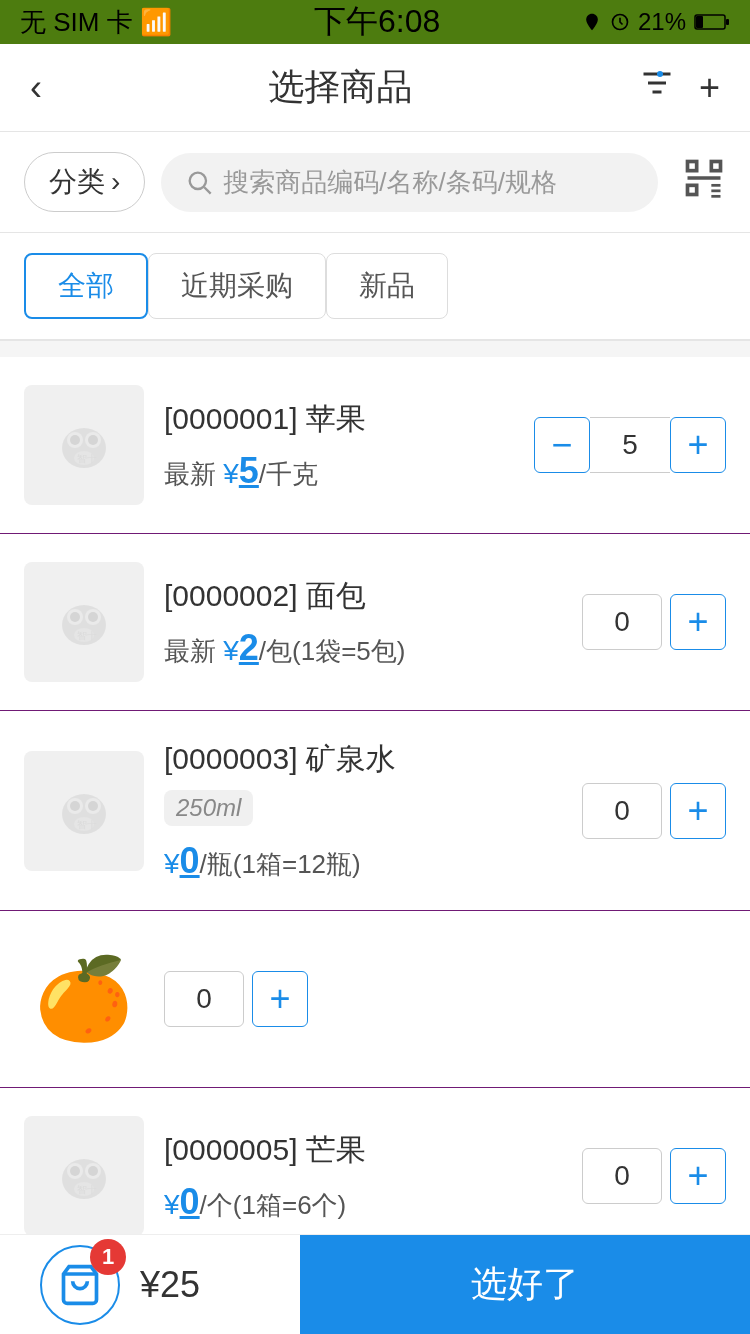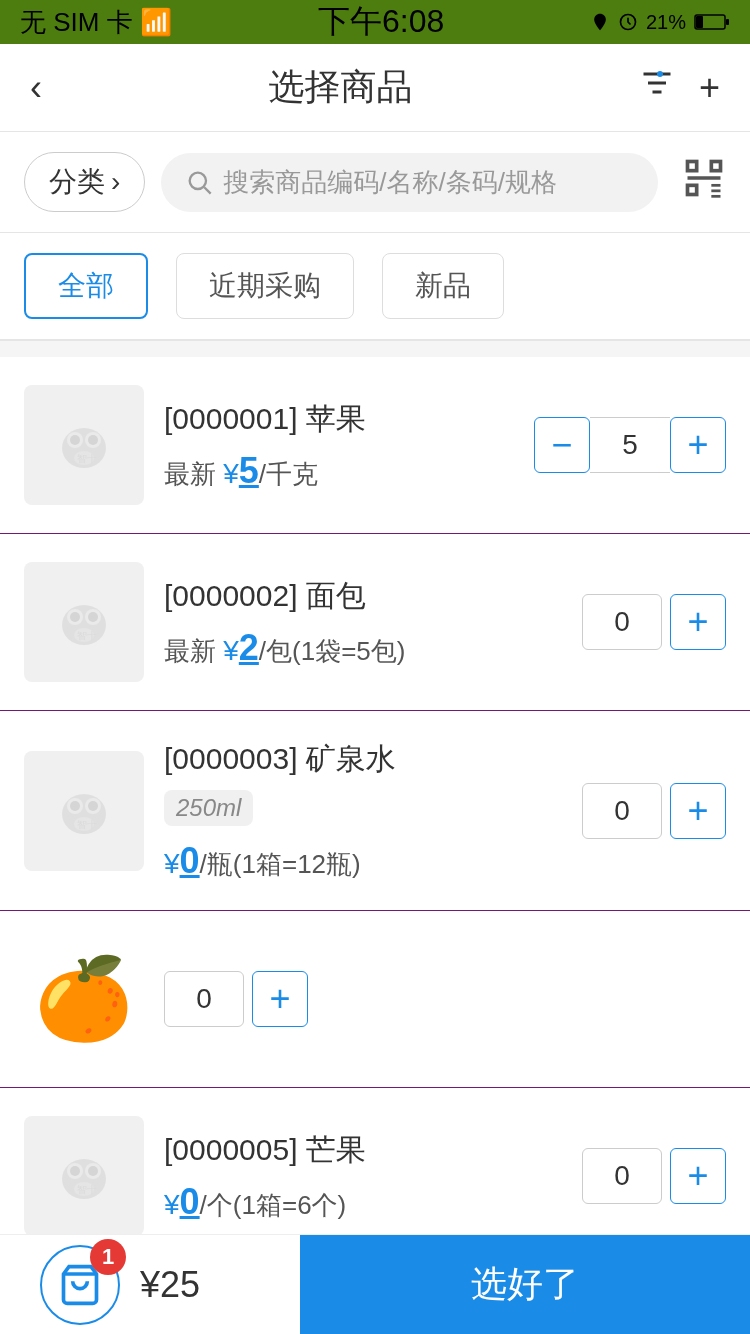--- a/index.html
+++ b/index.html
@@ -11,21 +11,21 @@
       background: #4d7c0f;
       height: 44px;
       display: flex;
       align-items: center;
       justify-content: space-between;
       padding: 0 20px;
       font-size: 28px;
     }
     .status-left { font-size: 26px; color: #000; }
     .status-center { font-size: 32px; font-weight: 500; color: #000; }
-    .status-right { display: flex; align-items: center; gap: 8px; font-size: 20px; color: #000; }
+    .status-right { display: flex; align-items: center; gap: 8px; font-size: 24px; color: #000; }
     
     
     .nav-bar {
       background: #fff;
       height: 88px;
       display: flex;
       align-items: center;
       justify-content: space-between;
       padding: 0 30px;
       border-bottom: 1px solid #e5e5e5;
@@ -66,21 +66,21 @@
       font-size: 26px;
       color: #999;
     }
     .scan-icon { font-size: 36px; color: #555; margin-left: 8px; }
     
     
     .tab-bar {
       background: #fff;
       padding: 20px 24px;
       display: flex;
-      gap: 28px;
+      gap: 0;
       border-bottom: 2px solid #e5e5e5;
     }
     .tab-item {
       padding: 12px 32px;
       border-radius: 8px;
       font-size: 28px;
       color: #555;
       background: #fff;
       border: 1px solid #ddd;
       cursor: pointer;

